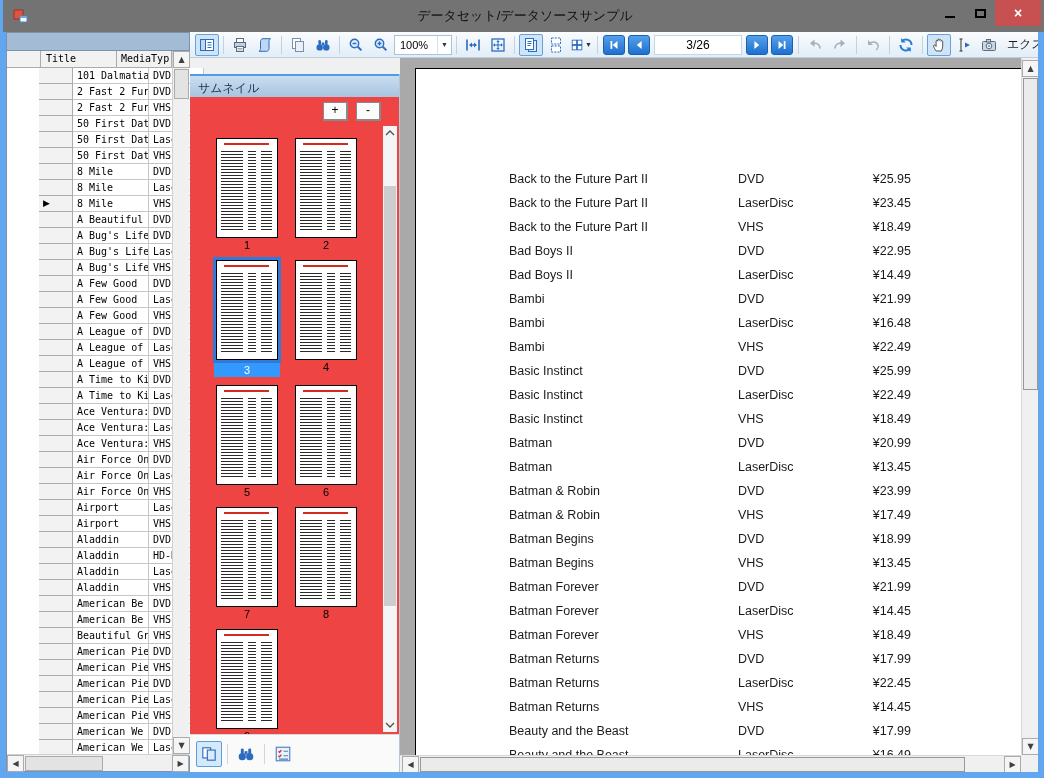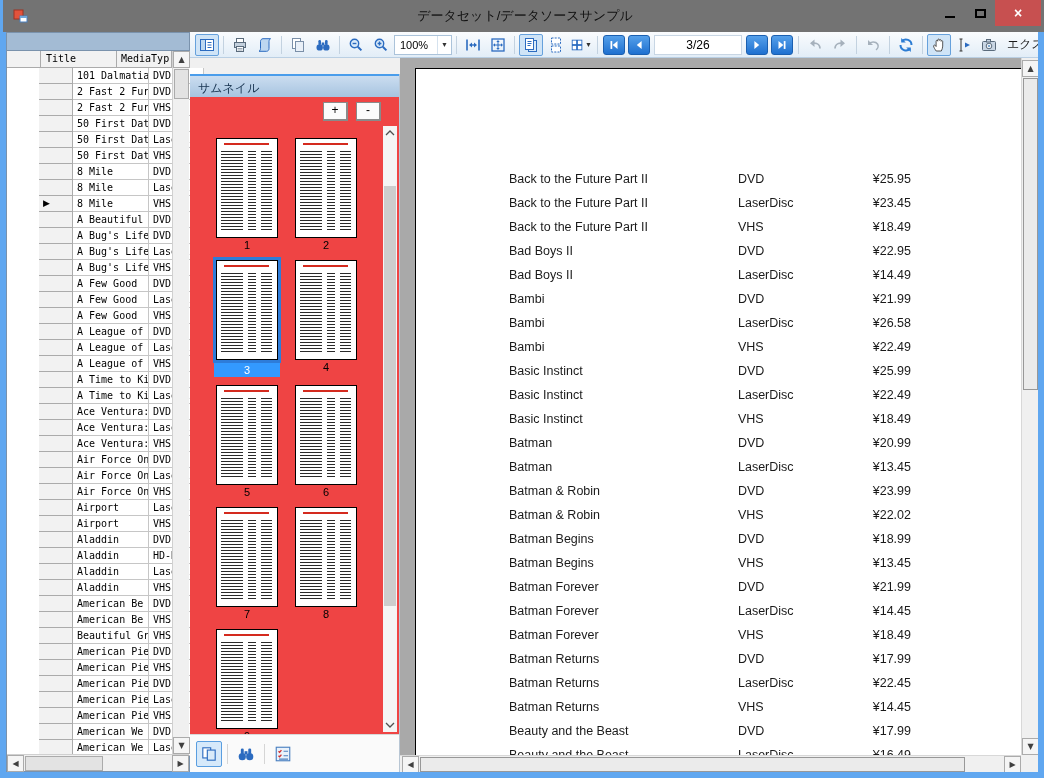--- a/index.html
+++ b/index.html
@@ -707,21 +707,21 @@
                 <div class="rc rc2">¥14.49</div>
               </div>
               <div class="rrow">
                 <div class="rc rc0">Bambi</div>
                 <div class="rc rc1">DVD</div>
                 <div class="rc rc2">¥21.99</div>
               </div>
               <div class="rrow">
                 <div class="rc rc0">Bambi</div>
                 <div class="rc rc1">LaserDisc</div>
-                <div class="rc rc2">¥26.58</div>
+                <div class="rc rc2">¥16.48</div>
               </div>
               <div class="rrow">
                 <div class="rc rc0">Bambi</div>
                 <div class="rc rc1">VHS</div>
                 <div class="rc rc2">¥22.49</div>
               </div>
               <div class="rrow">
                 <div class="rc rc0">Basic Instinct</div>
                 <div class="rc rc1">DVD</div>
                 <div class="rc rc2">¥25.99</div>
@@ -747,21 +747,21 @@
                 <div class="rc rc2">¥13.45</div>
               </div>
               <div class="rrow">
                 <div class="rc rc0">Batman &amp; Robin</div>
                 <div class="rc rc1">DVD</div>
                 <div class="rc rc2">¥23.99</div>
               </div>
               <div class="rrow">
                 <div class="rc rc0">Batman &amp; Robin</div>
                 <div class="rc rc1">VHS</div>
-                <div class="rc rc2">¥22.02</div>
+                <div class="rc rc2">¥17.49</div>
               </div>
               <div class="rrow">
                 <div class="rc rc0">Batman Begins</div>
                 <div class="rc rc1">DVD</div>
                 <div class="rc rc2">¥18.99</div>
               </div>
               <div class="rrow">
                 <div class="rc rc0">Batman Begins</div>
                 <div class="rc rc1">VHS</div>
                 <div class="rc rc2">¥13.45</div>

